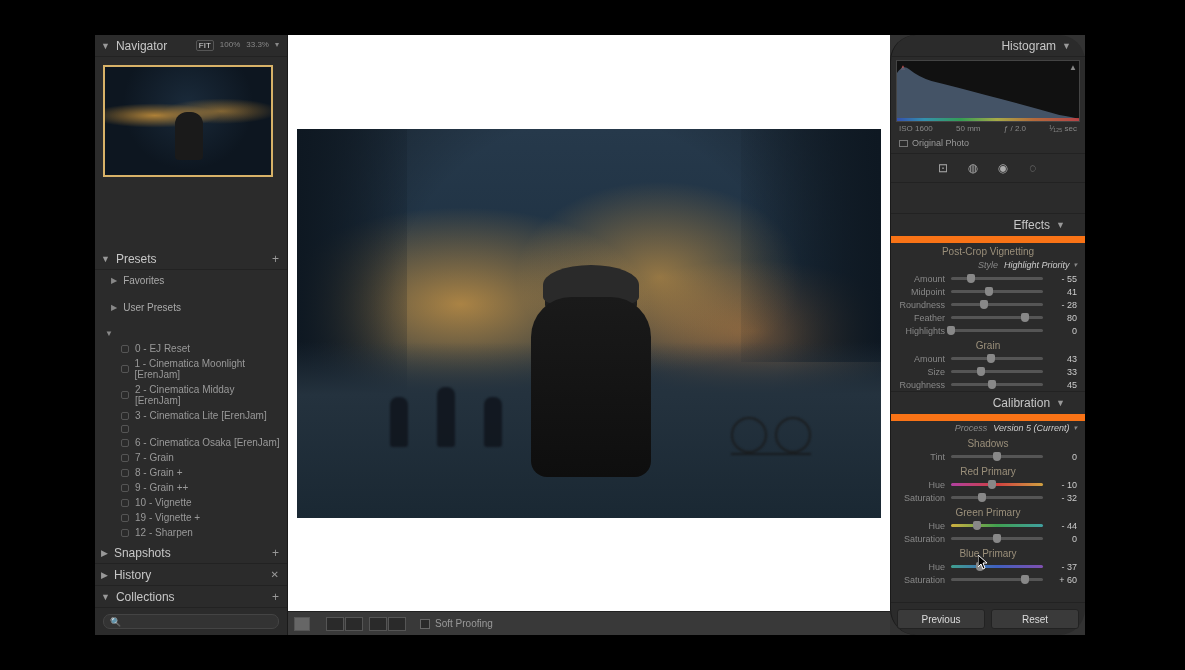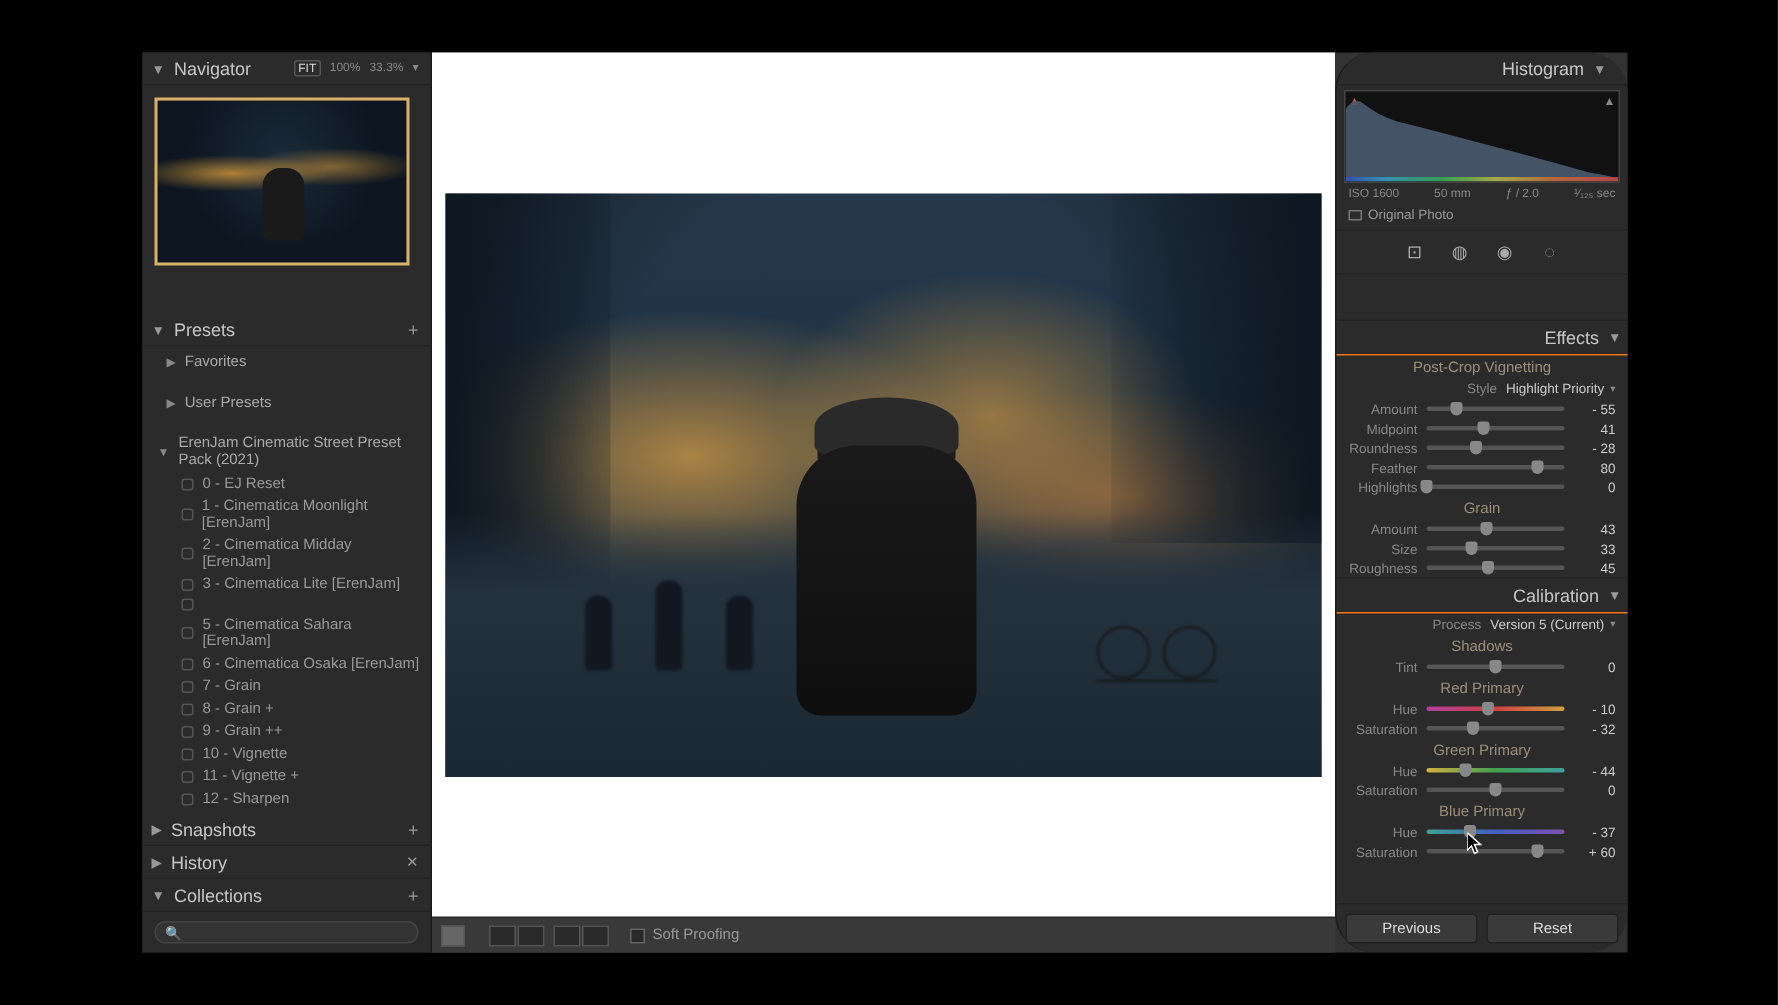--- a/index.html
+++ b/index.html
@@ -90,28 +90,28 @@
 .histo-box .clip-r { position: absolute; top: 2px; right: 2px; font-size: 8px; color: #888; }
 .histo-box svg { position: absolute; left: 0; bottom: 0; width: 100%; height: 100%; }
 .histo-meta { display: flex; justify-content: space-between; padding: 2px 8px; font-size: 8px; color: #888; }
 .orig-photo { display: flex; align-items: center; gap: 4px; padding: 3px 8px; font-size: 9px; color: #999; }
 .orig-photo .box { width: 9px; height: 7px; border: 1px solid #777; }
 .tool-strip { display: flex; justify-content: center; gap: 14px; padding: 6px 4px; border-top: 1px solid #222; border-bottom: 1px solid #222; margin-top: 2px; }
 .tool-strip .ticon { width: 16px; height: 16px; display: flex; align-items: center; justify-content: center; color: #aaa; font-size: 12px; }
 
 .right-gap { height: 30px; }
 
-.section-header { display: flex; align-items: center; justify-content: flex-end; padding: 4px 4px 4px 8px; border-top: 1px solid #222; border-bottom: 1px solid #f97316; }
+.section-header { display: flex; align-items: center; justify-content: flex-end; padding: 4px 20px 4px 8px; border-top: 1px solid #222; border-bottom: 7px solid #f97316; }
 .section-header .title { font-size: 12px; color: #c7c7c7; margin-right: 6px; }
 .section-header .tri { font-size: 9px; color: #999; }
 
 .sub-label { text-align: center; font-size: 10px; color: #9a8f7a; padding: 3px 0 1px; }
 .sub-label.prim { color: #9a8f7a; }
 
-.row-dd { display: flex; align-items: center; justify-content: flex-end; padding: 2px 8px 2px 8px; font-size: 9px; color: #999; }
+.row-dd { display: flex; align-items: center; justify-content: flex-end; padding: 2px 8px 2px 8px; font-size: 9px; color: #999; font-style: italic; }
 .row-dd .lbl { margin-right: 6px; color: #888; }
 .row-dd .val { color: #ccc; }
 .row-dd .caret { margin-left: 4px; font-size: 7px; color: #888; }
 
 .slider-row { display: grid; grid-template-columns: 40px 1fr 28px; align-items: center; gap: 6px; padding: 1px 8px; height: 13px; }
 .slider-row.tight { grid-template-columns: 46px 1fr 28px; }
 .slider-row .sl-lbl { font-size: 9px; color: #888; text-align: right; }
 .slider-row .sl-val { font-size: 9px; color: #ccc; text-align: right; }
 .slider-track { position: relative; height: 3px; background: #555; border-radius: 2px; }
 .slider-track .thumb { position: absolute; top: -3px; width: 8px; height: 9px; background: #888;
@@ -158,21 +158,20 @@
       <div class="preset-group">
         <span class="tri-sm">▶</span>
         <span>Favorites</span>
       </div>
       <div class="preset-group" style="margin-top:10px">
         <span class="tri-sm">▶</span>
         <span>User Presets</span>
       </div>
       <div class="preset-group root" style="margin-top:10px">
         <span class="tri-sm">▼</span>
-        <span>ErenJam Cinematic Street Preset Pack (2021)</span>
       </div>
       <div id="preset-list">
           <div class="preset-item">
             <span class="dash"></span>
             <span>0 - EJ Reset</span>
           </div>
           <div class="preset-item">
             <span class="dash"></span>
             <span>1 - Cinematica Moonlight [ErenJam]</span>
           </div>
@@ -182,45 +181,41 @@
           </div>
           <div class="preset-item">
             <span class="dash"></span>
             <span>3 - Cinematica Lite [ErenJam]</span>
           </div>
           <div class="preset-item">
             <span class="dash"></span>
           </div>
           <div class="preset-item">
             <span class="dash"></span>
-            <span>5 - Cinematica Sahara [ErenJam]</span>
-          </div>
-          <div class="preset-item">
-            <span class="dash"></span>
             <span>6 - Cinematica Osaka [ErenJam]</span>
           </div>
           <div class="preset-item">
             <span class="dash"></span>
             <span>7 - Grain</span>
           </div>
           <div class="preset-item">
             <span class="dash"></span>
             <span>8 - Grain +</span>
           </div>
           <div class="preset-item">
             <span class="dash"></span>
             <span>9 - Grain ++</span>
           </div>
           <div class="preset-item">
             <span class="dash"></span>
             <span>10 - Vignette</span>
           </div>
           <div class="preset-item">
             <span class="dash"></span>
-            <span>11 - Vignette +</span>
+            <span>19 - Vignette +</span>
           </div>
           <div class="preset-item">
             <span class="dash"></span>
             <span>12 - Sharpen</span>
           </div>
         </div>
     </div>
 
     <div class="panel-header">
       <span class="tri">▶</span>

